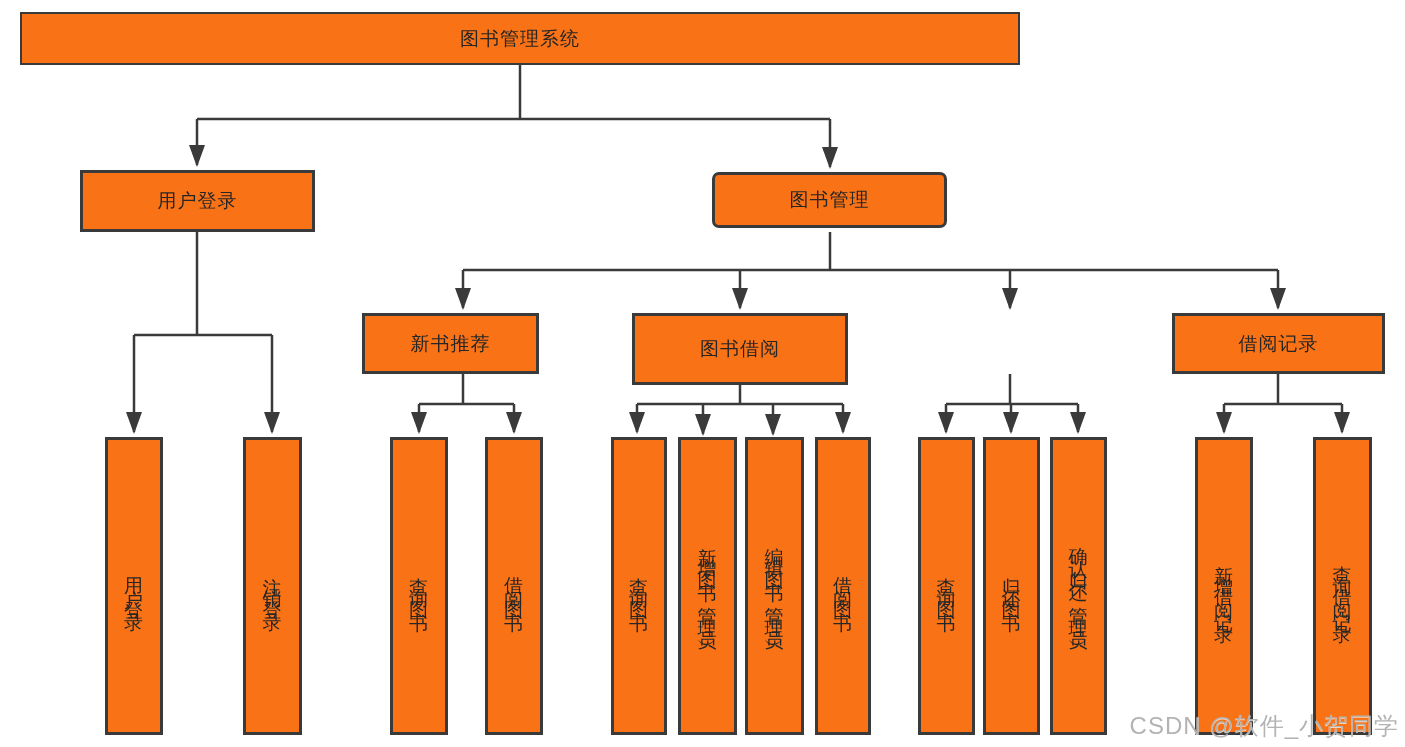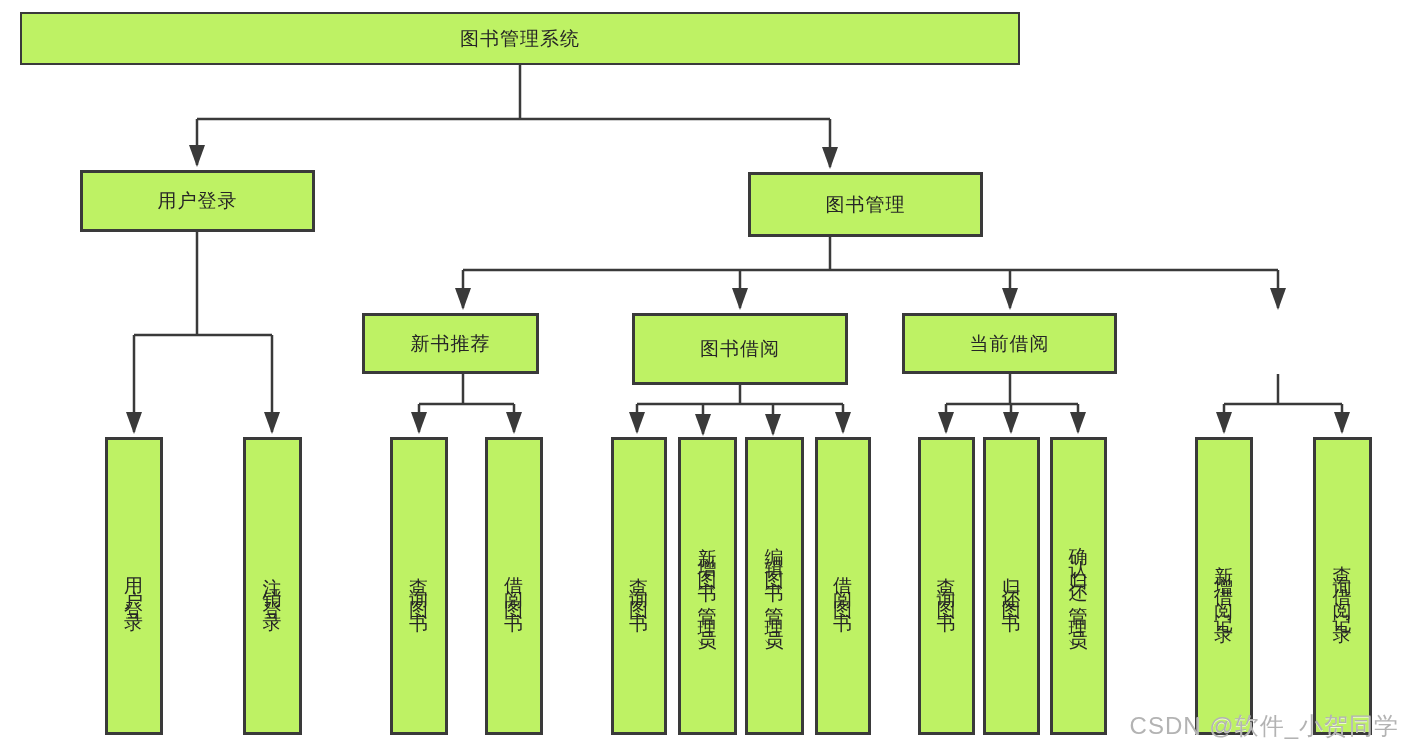--- a/index.html
+++ b/index.html
@@ -13,21 +13,21 @@
     position:relative;
     width:1405px;height:747px;
     background:var(--bg);
     font-family:"Liberation Sans","DejaVu Sans",sans-serif;
     overflow:hidden;
   }
   svg.wires{position:absolute;left:0;top:0;z-index:1;}
   .box{
     position:absolute;
     box-sizing:border-box;
-    background:#bef264;
+    background:#f97316;
     border:3px solid var(--line);
     display:flex;align-items:center;justify-content:center;
     color:var(--text);
     z-index:2;
   }
   .box.root{border-width:2.5px;}
   .h-label{font-size:19px;letter-spacing:1px;white-space:nowrap;}
   .v-label{
     writing-mode:vertical-rl;
     text-orientation:mixed;
@@ -101,32 +101,32 @@
     </g>
   </svg>
 
   <div class="box root" style="left:20px;top:12px;width:1000px;height:53px;">
     <span class="h-label">图书管理系统</span>
   </div>
 
   <div class="box" style="left:80px;top:170px;width:235px;height:62px;">
     <span class="h-label">用户登录</span>
   </div>
-  <div class="box" style="left:748px;top:172px;width:235px;height:65px;">
+  <div class="box" style="left:712px;top:172px;width:235px;height:56px;border-radius:7px;">
     <span class="h-label">图书管理</span>
   </div>
 
   <div class="box" style="left:362px;top:313px;width:177px;height:61px;">
     <span class="h-label">新书推荐</span>
   </div>
   <div class="box" style="left:632px;top:313px;width:216px;height:72px;">
     <span class="h-label">图书借阅</span>
   </div>
-  <div class="box" style="left:902px;top:313px;width:215px;height:61px;">
-    <span class="h-label">当前借阅</span>
+  <div class="box" style="left:1172px;top:313px;width:213px;height:61px;">
+    <span class="h-label">借阅记录</span>
   </div>
 
   <div class="box" style="left:105px;top:437px;width:58px;height:298px;">
     <span class="v-label">用户登录</span>
   </div>
   <div class="box" style="left:243px;top:437px;width:59px;height:298px;">
     <span class="v-label">注销登录</span>
   </div>
 
   <div class="box" style="left:390px;top:437px;width:58px;height:298px;">

